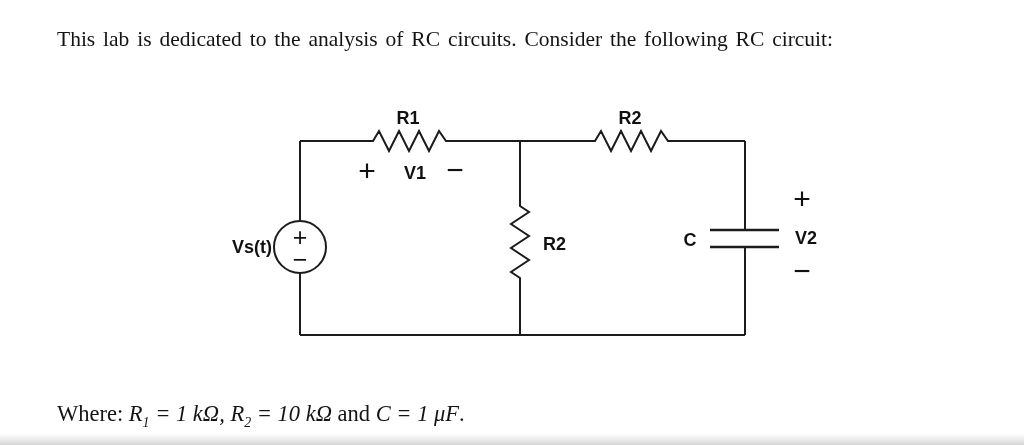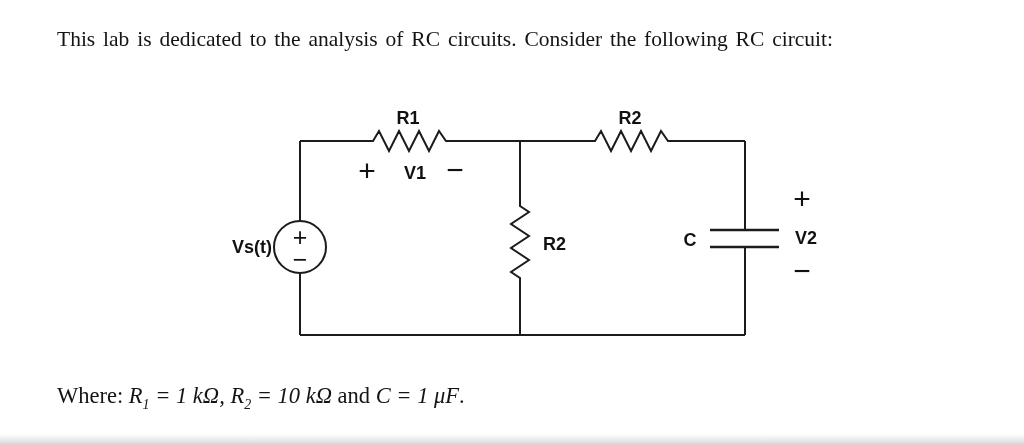--- a/index.html
+++ b/index.html
@@ -57,21 +57,21 @@
   }
   .sign-small {
     font-family: "Liberation Sans", sans-serif;
     font-weight: normal;
     font-size: 25px;
     fill: #111111;
   }
   .footer-formula {
     position: absolute;
     left: 57px;
-    top: 383px;
+    top: 401px;
     font-size: 22.5px;
     color: #141414;
     white-space: nowrap;
   }
   .footer-formula .it { font-style: italic; }
   .footer-formula sub {
     font-size: 0.62em;
     font-style: italic;
     line-height: 0;
   }

